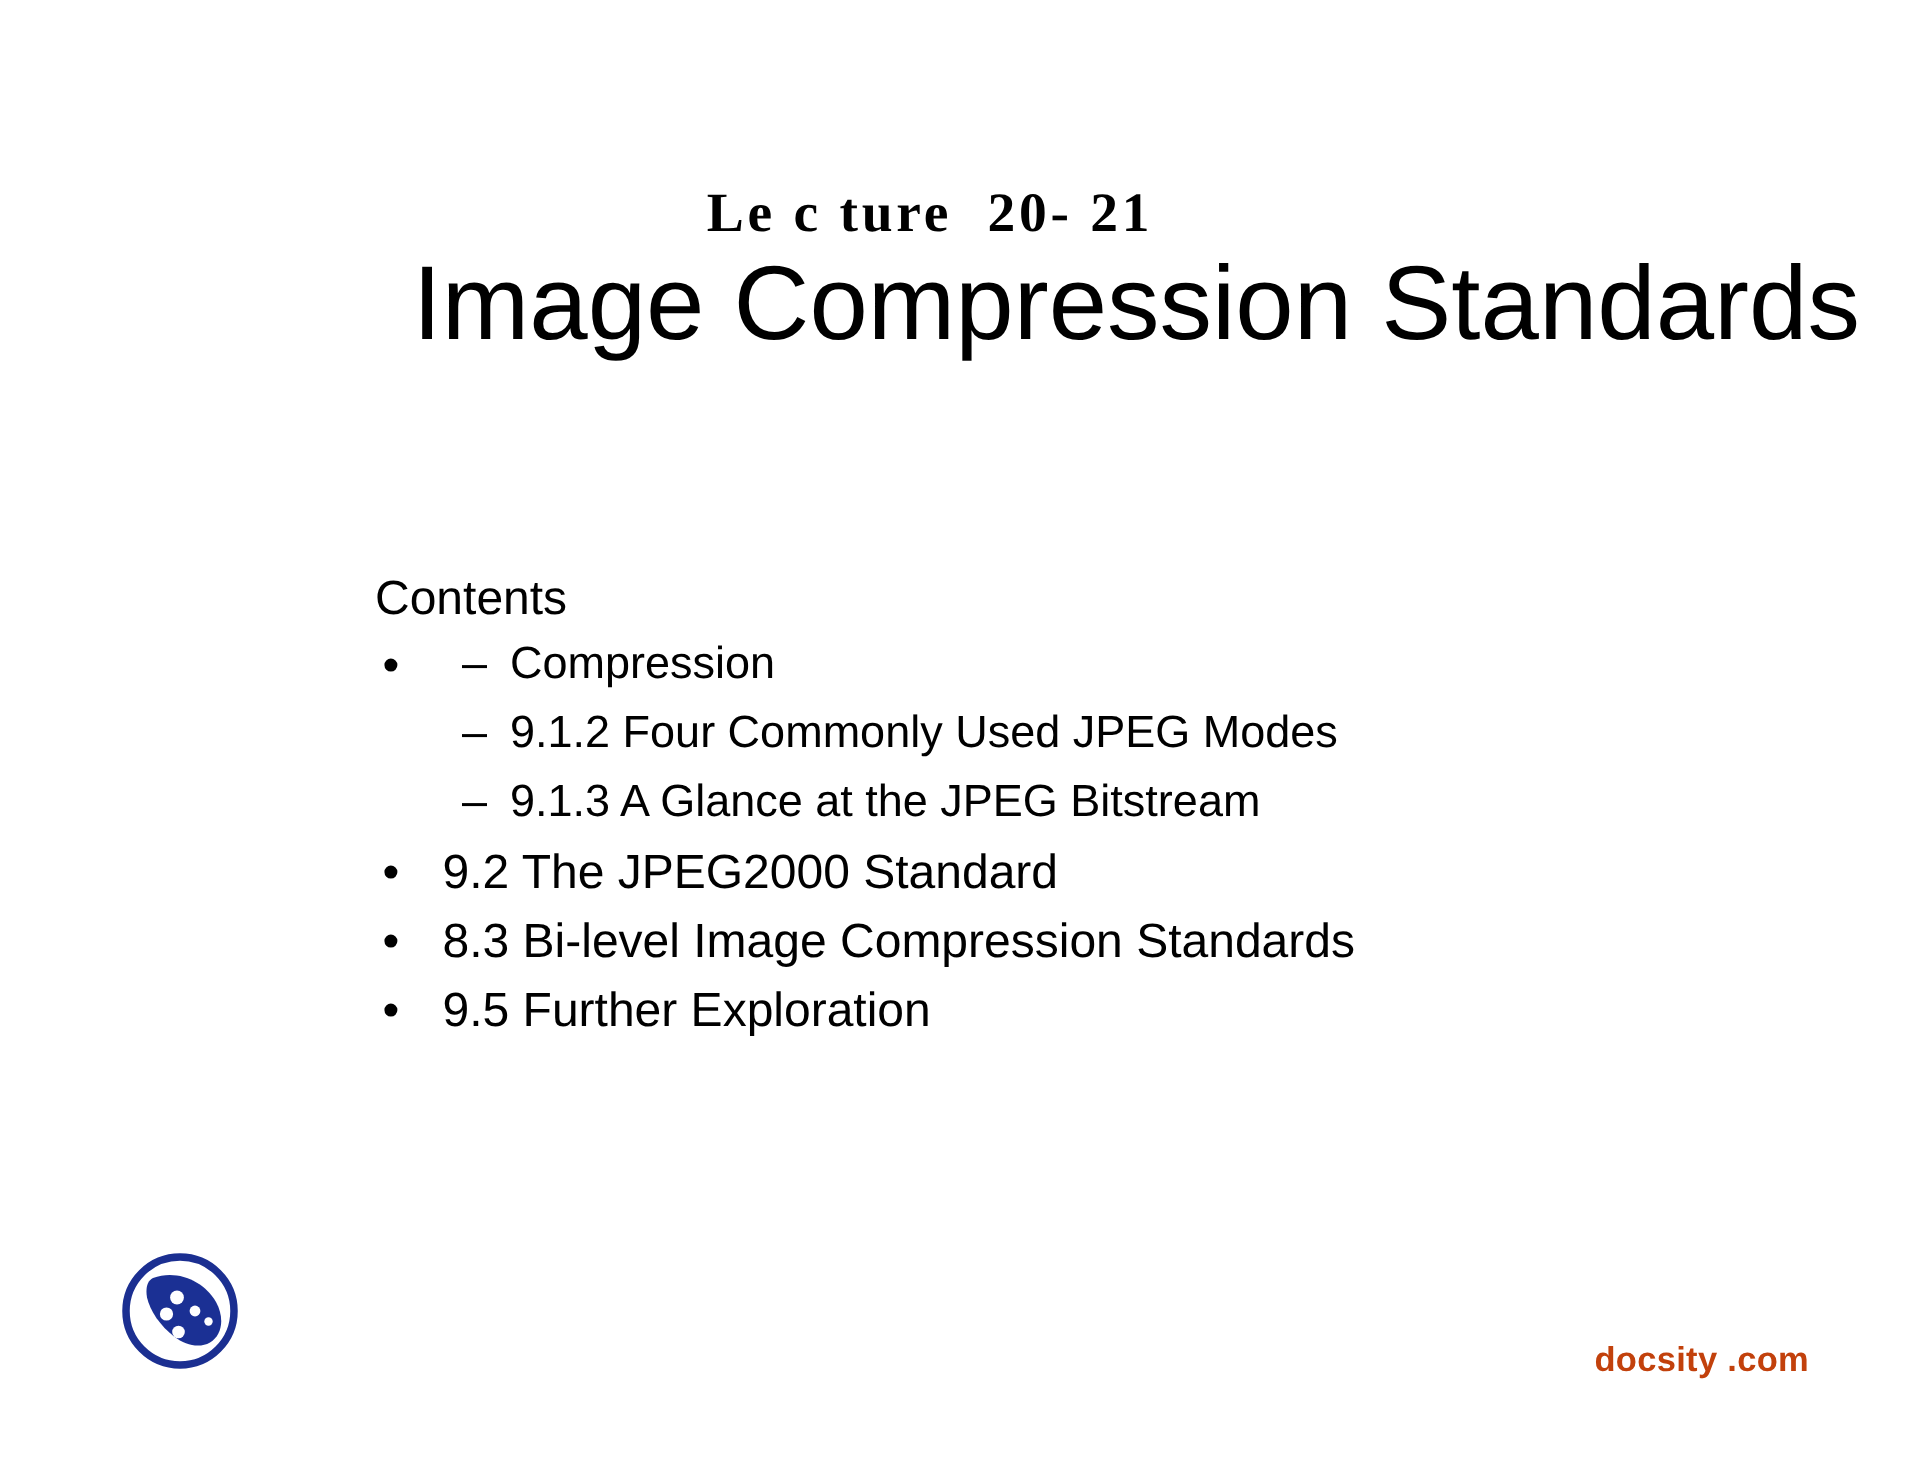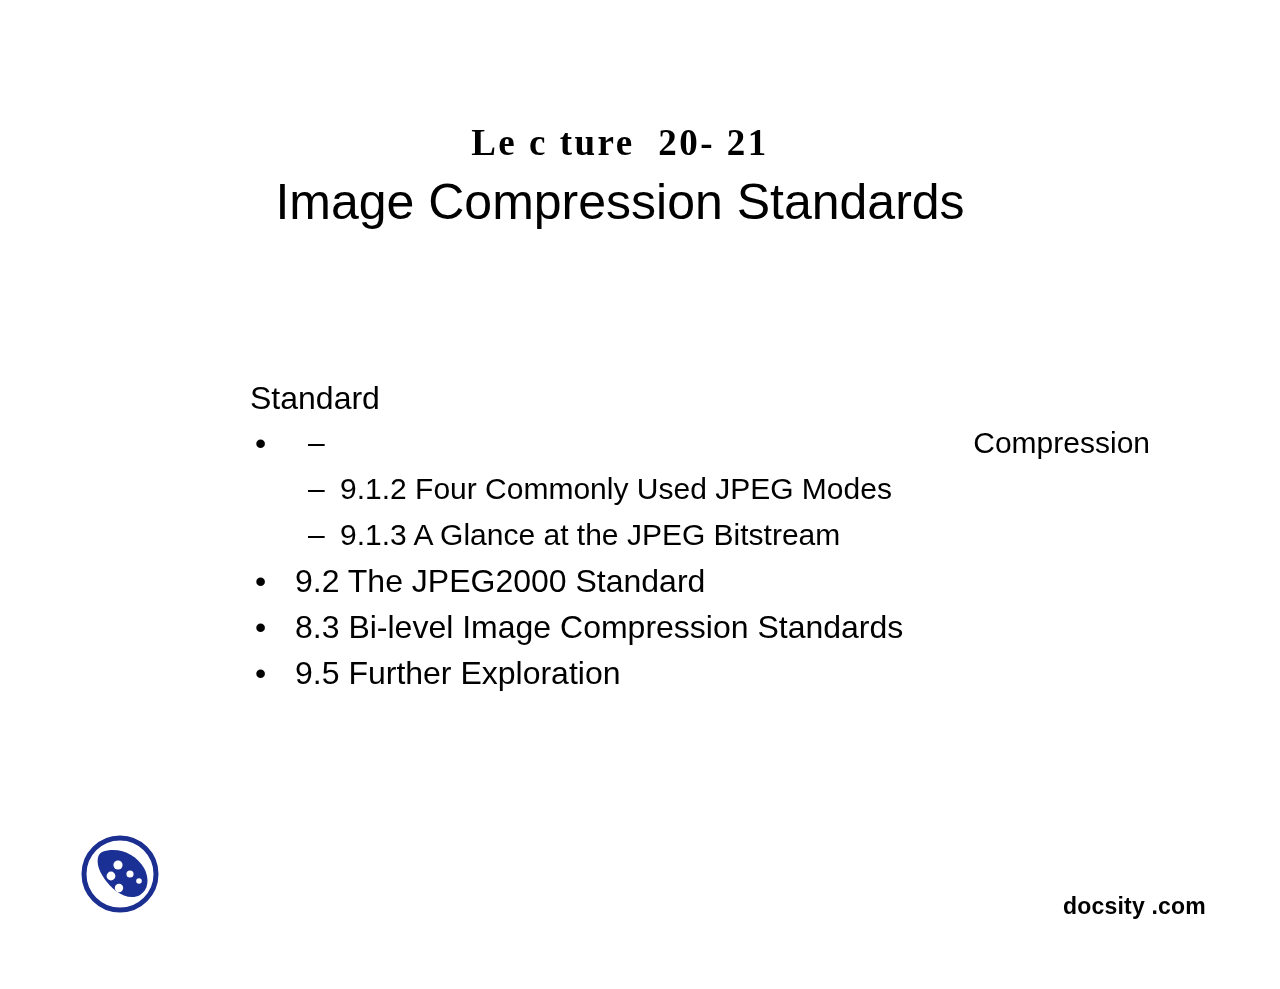--- a/index.html
+++ b/index.html
@@ -36,24 +36,25 @@
     font-weight: bold;
     font-size: 37px;
     letter-spacing: 2.5px;
     line-height: 46px;
     color: #000;
     white-space: pre;
   }
   .main-title {
     font-family: "Liberation Sans", sans-serif;
     font-weight: normal;
-    font-size: 50px;
+    font-size: 70px;
     line-height: 62px;
     color: #000;
     margin-top: 5px;
+    text-align: right;
   }
   .sub-title {
     font-family: "Liberation Sans", sans-serif;
     font-weight: normal;
     font-size: 53px;
     line-height: 62px;
     color: #000;
   }
 
   
@@ -96,55 +97,54 @@
   }
   .b2 > .marker {
     position: absolute;
     left: 58px;
     top: 0;
     font-size: 30px;
     line-height: 46px;
   }
   .b2 .wrap-line {
     display: block;
-    text-align: right;
   }
 
   
   .logo-wrap {
     position: absolute;
     left: 78px;
     top: 832px;
     width: 84px;
     height: 84px;
   }
   .brand-text {
     position: absolute;
     right: 74px;
     top: 893px;
     font-size: 23px;
     font-weight: bold;
     letter-spacing: 0.2px;
-    color: #000000;
+    color: #c2410c;
     white-space: pre;
   }
 </style>
 </head>
 <body>
 
 <div class="slide">
 
   <div class="title-block">
     <div class="lecture-line">Le c ture  20- 21</div>
     <div class="main-title">Image Compression Standards</div>
   </div>
 
   <div class="contents">
 
-    <div class="contents-heading">Standard</div>
+    <div class="contents-heading">Contents</div>
 
     <div class="bullet-list">
 
       <div class="b1">
         <span class="marker">•</span>
       </div>
 
       <div class="b2">
         <span class="marker">–</span>
         <span class="wrap-line">Compression</span>

